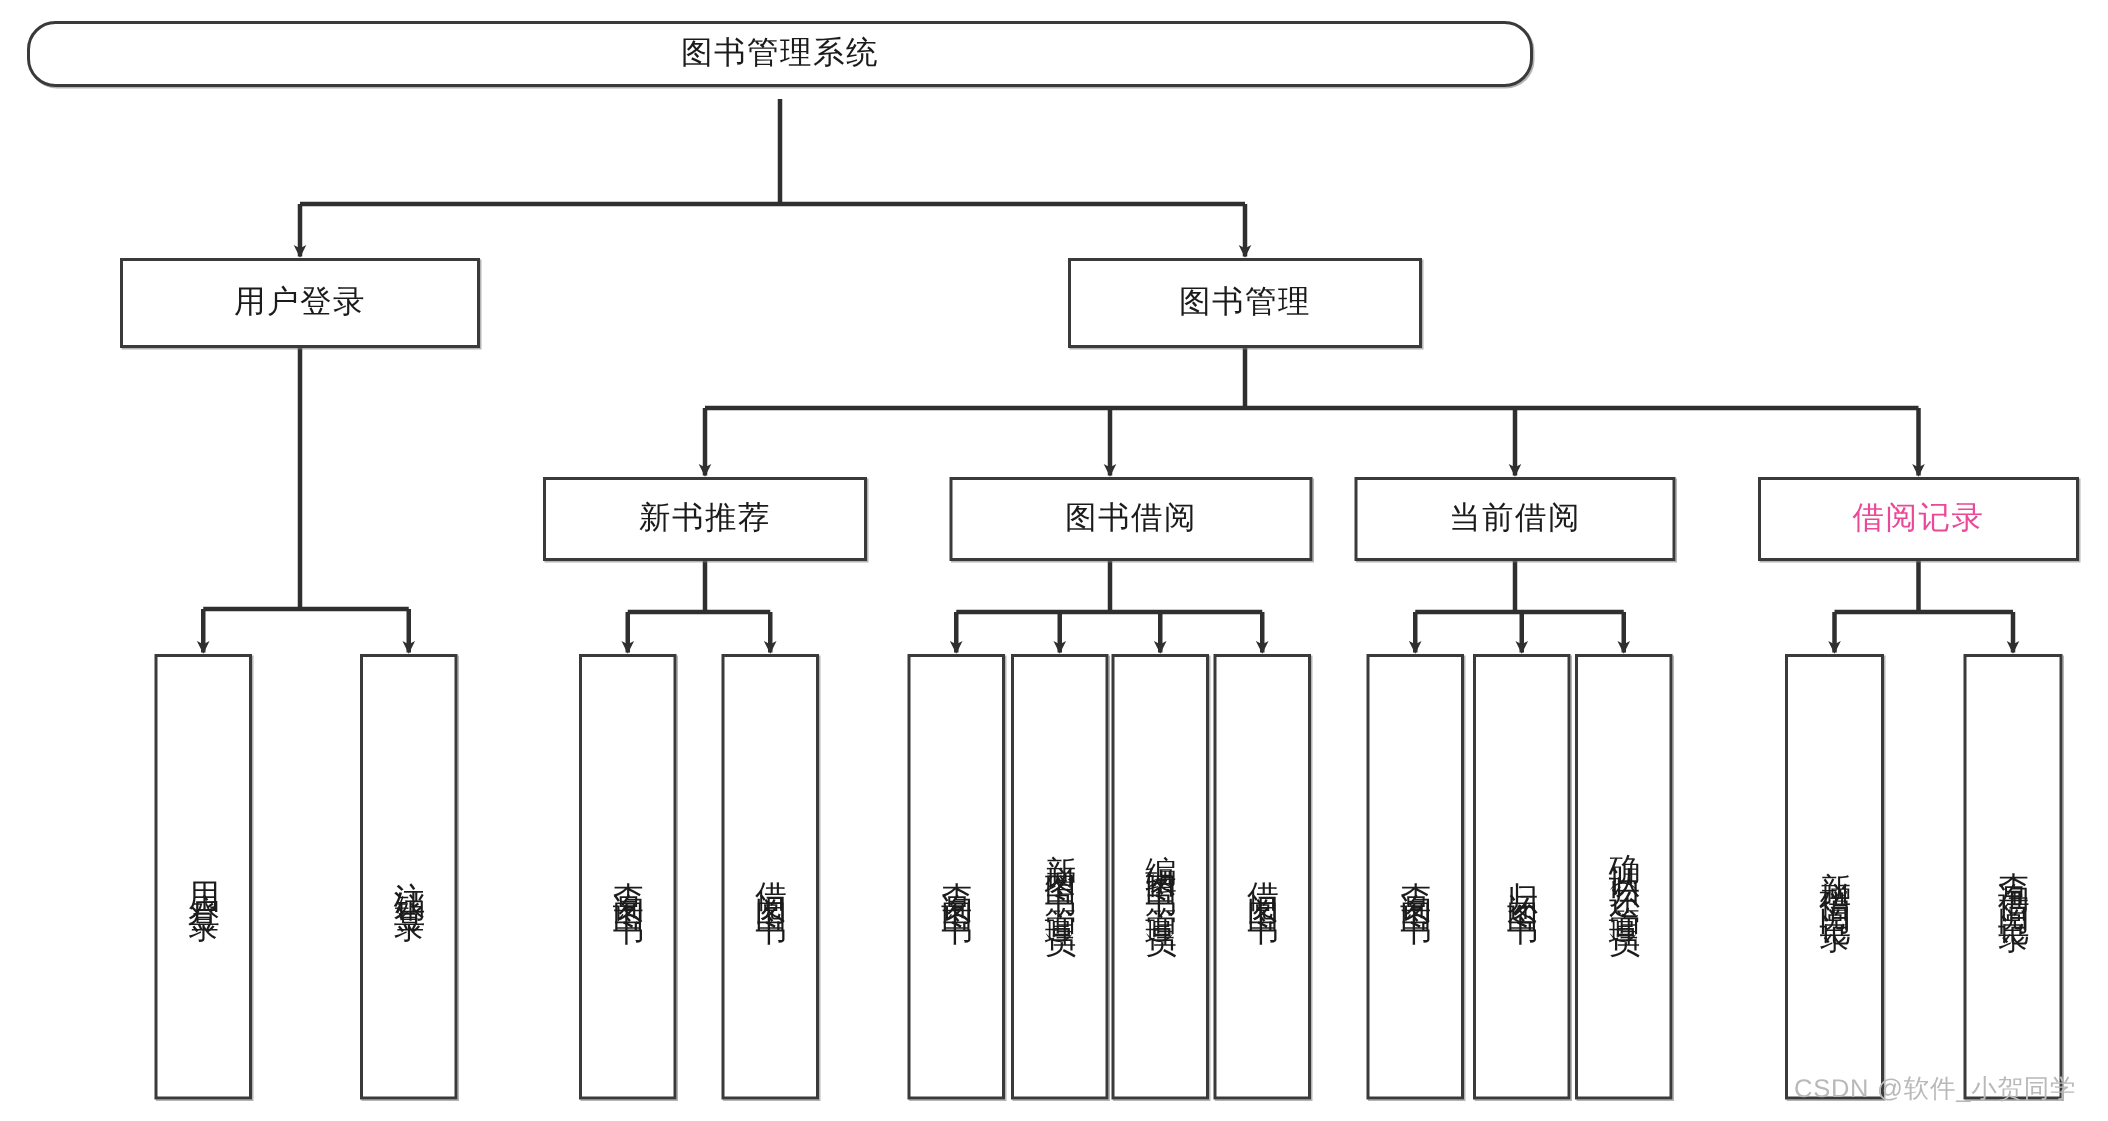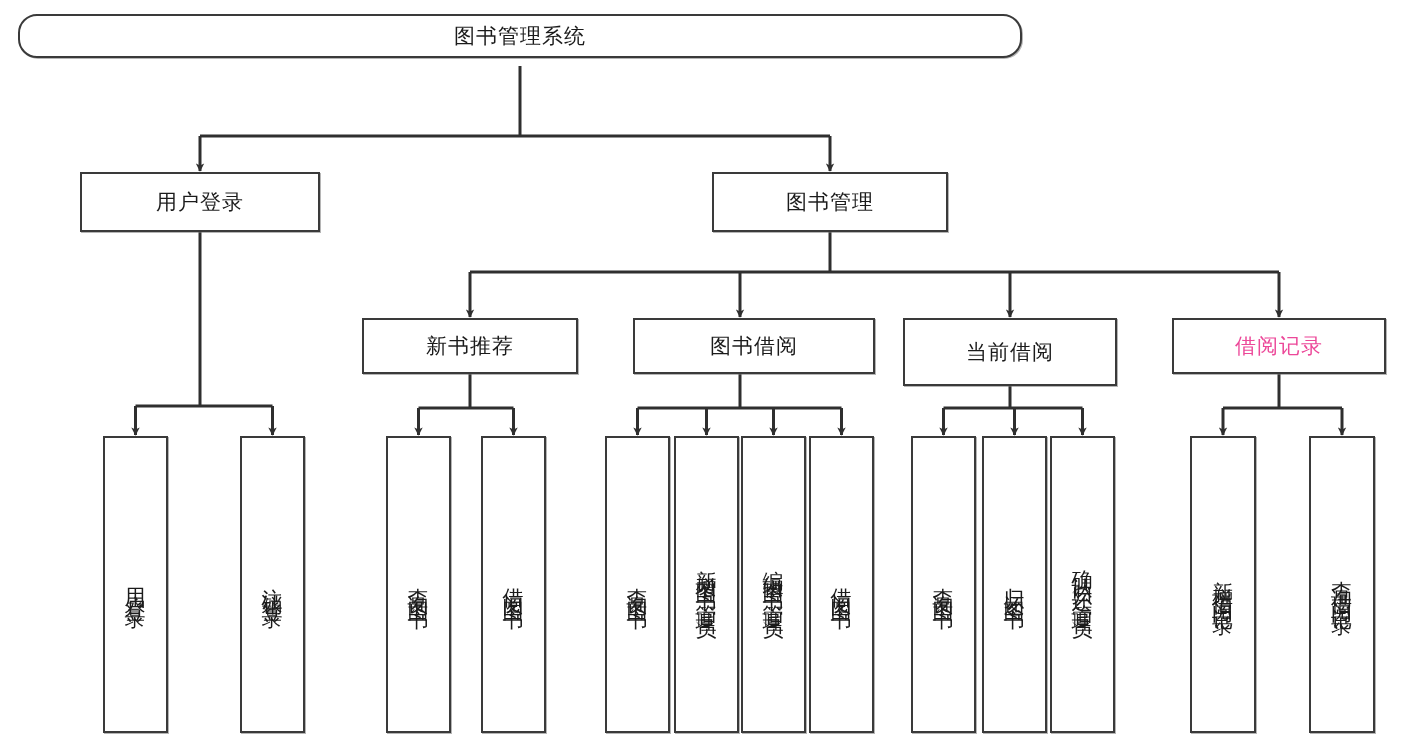--- a/index.html
+++ b/index.html
@@ -123,21 +123,21 @@
       </div>
       <div class="node horizontal" style="left: 712px; top: 172px; width: 236px; height: 60px; border-color: rgb(58, 58, 58); color: rgb(27, 27, 27);">
         <span class="label">图书管理</span>
       </div>
       <div class="node horizontal" style="left: 362px; top: 318px; width: 216px; height: 56px; border-color: rgb(58, 58, 58); color: rgb(27, 27, 27);">
         <span class="label">新书推荐</span>
       </div>
       <div class="node horizontal" style="left: 633px; top: 318px; width: 242px; height: 56px; border-color: rgb(58, 58, 58); color: rgb(27, 27, 27);">
         <span class="label">图书借阅</span>
       </div>
-      <div class="node horizontal" style="left: 903px; top: 318px; width: 214px; height: 68px; border-color: rgb(58, 58, 58); color: rgb(27, 27, 27); justify-content: center;">
+      <div class="node horizontal" style="left: 903px; top: 318px; width: 214px; height: 56px; border-color: rgb(58, 58, 58); color: rgb(27, 27, 27); justify-content: center;">
         <span class="label">当前借阅</span>
       </div>
       <div class="node horizontal" style="left: 1172px; top: 318px; width: 214px; height: 56px; border-color: rgb(58, 58, 58); color: #ec4899;">
         <span class="label">借阅记录</span>
       </div>
       <div class="node vertical" style="left: 103px; top: 436px; width: 65px; height: 297px; border-color: rgb(58, 58, 58); color: rgb(27, 27, 27);">
         <span class="label">用户登录</span>
       </div>
       <div class="node vertical" style="left: 240px; top: 436px; width: 65px; height: 297px; border-color: rgb(58, 58, 58); color: rgb(27, 27, 27);">
         <span class="label">注销登录</span>
@@ -170,13 +170,14 @@
         <span class="label">确认归还（管理员）</span>
       </div>
       <div class="node vertical" style="left: 1190px; top: 436px; width: 66px; height: 297px; border-color: rgb(58, 58, 58); color: rgb(27, 27, 27);">
         <span class="label">新增借阅记录</span>
       </div>
       <div class="node vertical" style="left: 1309px; top: 436px; width: 66px; height: 297px; border-color: rgb(58, 58, 58); color: rgb(27, 27, 27);">
         <span class="label">查询借阅记录</span>
       </div>
     </div>
 
+  <div class="watermark" style="left: 1196px; top: 714px; color: rgb(185, 185, 185);">CSDN @软件_小贺同学</div>
 </div>
 
 </body></html>

